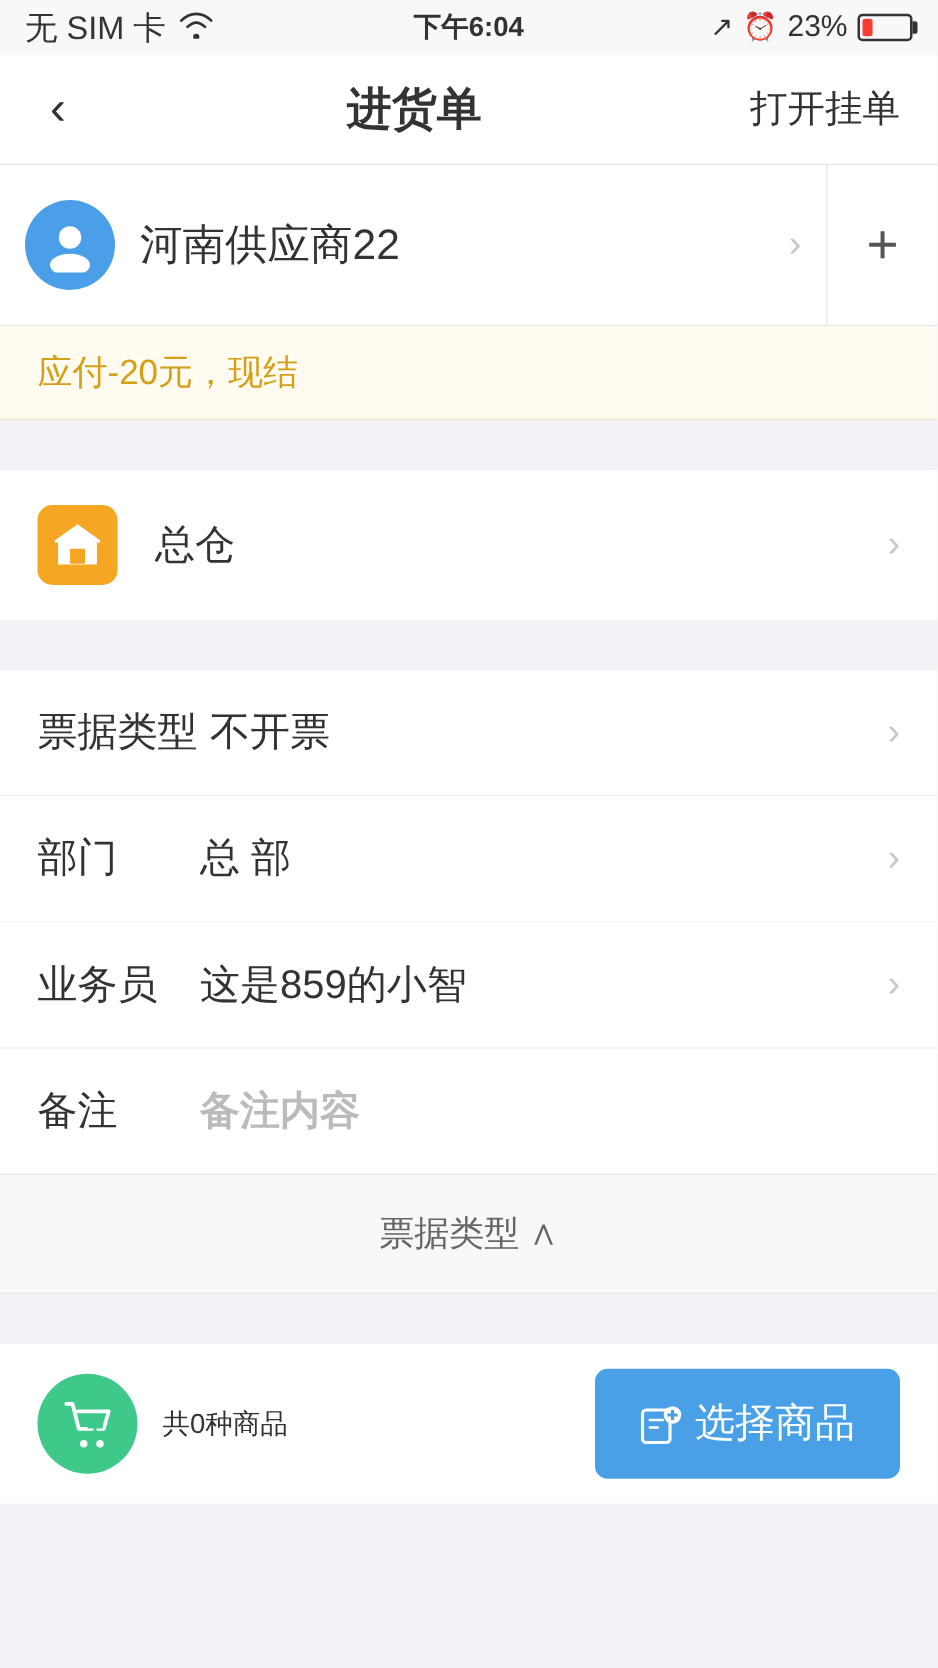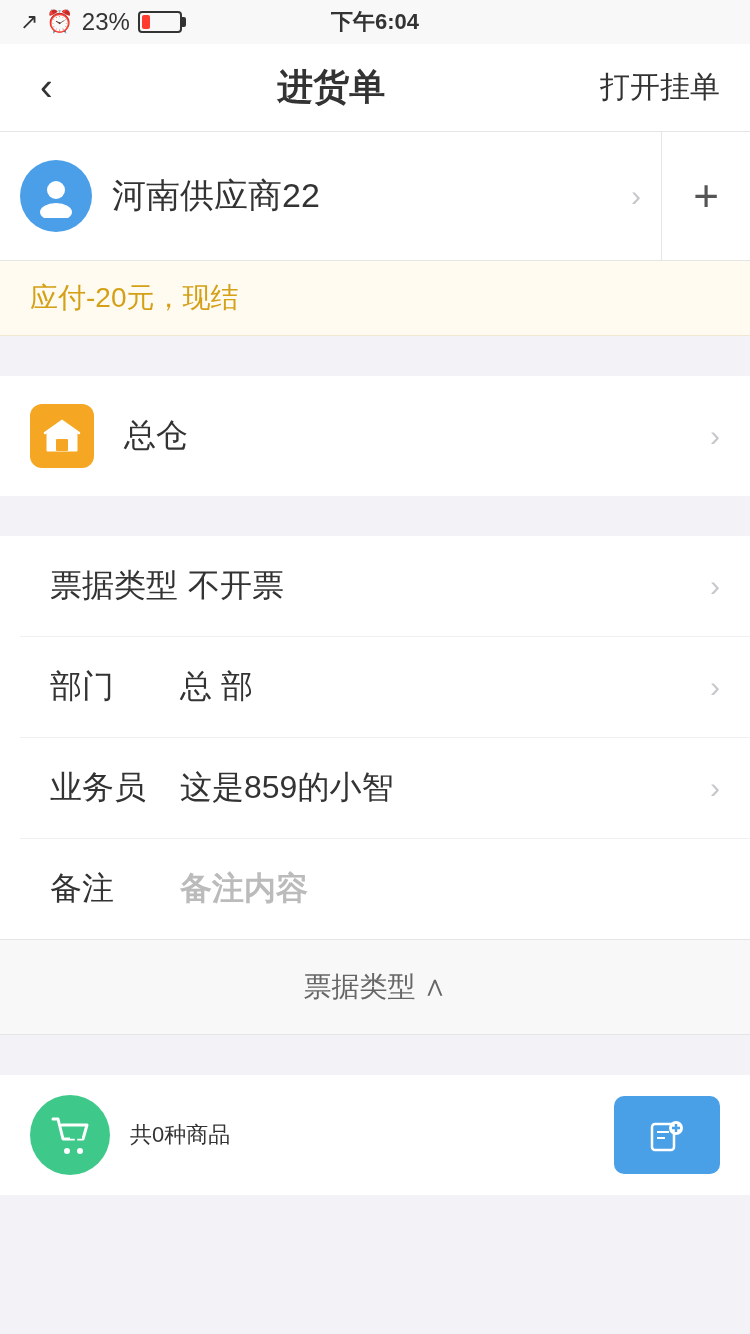--- a/index.html
+++ b/index.html
@@ -217,21 +217,20 @@
 
     .row-value.placeholder {
       color: #bbb;
       font-weight: bold;
     }
 
     
     .form-section {
       background: #fff;
       margin-bottom: 0;
-      padding-left: 20px;
     }
 
     
     .collapse-row {
       background: #f8f8f8;
       display: flex;
       align-items: center;
       justify-content: center;
       padding: 28px;
       cursor: pointer;
@@ -291,20 +290,30 @@
     .gray-fill {
       flex: 1;
       background: #f2f2f7;
       min-height: 300px;
     }
   </style>
 </head>
 <body>
 
 <div class="status-bar">
+  <div class="status-left">
+    <span>无 SIM 卡</span>
+    <span class="wifi-icon">
+      <svg width="28" height="22" viewBox="0 0 28 22" fill="none">
+        <path d="M14 18a2.5 2.5 0 1 1 0 5 2.5 2.5 0 0 1 0-5z" fill="#333"></path>
+        <path d="M7 12.5C9.2 10.4 11.5 9 14 9s4.8 1.4 7 3.5" stroke="#333" stroke-width="2.2" fill="none" stroke-linecap="round"></path>
+        <path d="M2 7.5C5.5 4 9.5 2 14 2s8.5 2 12 5.5" stroke="#333" stroke-width="2.2" fill="none" stroke-linecap="round"></path>
+      </svg>
+    </span>
+  </div>
   <div class="status-center">下午6:04</div>
   <div class="status-right">
     <span style="font-size:22px;">↗</span>
     <span style="font-size:22px;">⏰</span>
     <span style="font-size:24px;">23%</span>
     <div class="battery-bar">
       <div class="battery-fill"></div>
     </div>
   </div>
 </div>
@@ -400,18 +409,19 @@
     <span class="product-count">共0种商品</span>
     <button class="select-btn">
       <svg width="34" height="34" viewBox="0 0 34 34" fill="none">
         <rect x="2" y="6" width="22" height="26" rx="3" stroke="#fff" stroke-width="2.5"></rect>
         <line x1="7" y1="14" x2="19" y2="14" stroke="#fff" stroke-width="2"></line>
         <line x1="7" y1="20" x2="15" y2="20" stroke="#fff" stroke-width="2"></line>
         <circle cx="26" cy="10" r="7" fill="#fff"></circle>
         <line x1="26" y1="6" x2="26" y2="14" stroke="#4aa0e6" stroke-width="2.5"></line>
         <line x1="22" y1="10" x2="30" y2="10" stroke="#4aa0e6" stroke-width="2.5"></line>
       </svg>
+      <span>选择商品</span>
     </button>
   </div>
 
   <div class="gray-fill"></div>
 
 </div>
 
 </body></html>

